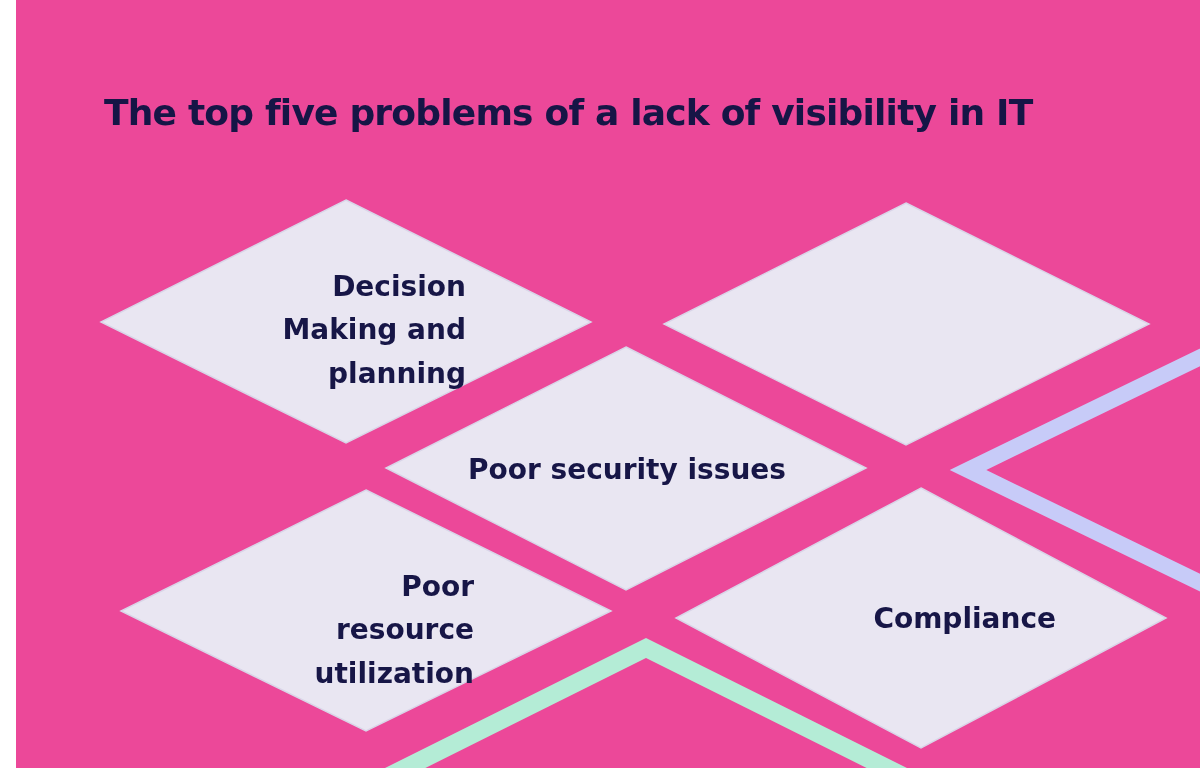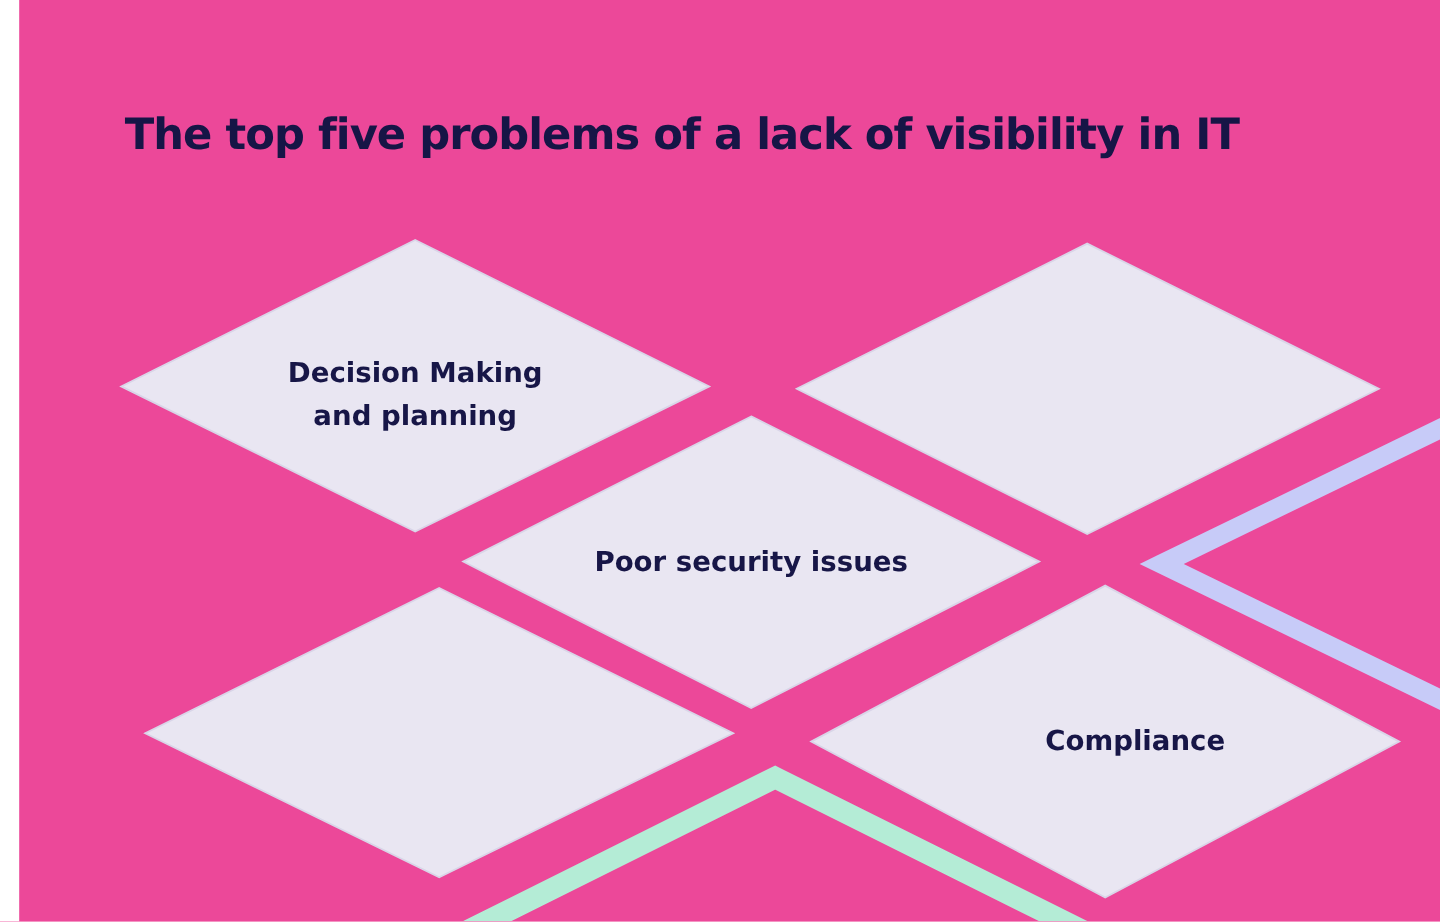--- a/index.html
+++ b/index.html
@@ -47,22 +47,22 @@
     stroke: #c7cbf8;
     stroke-width: 16;
   }
   .deco-teal {
     stroke: #b4ecd6;
     stroke-width: 18;
   }
   .label {
     position: absolute;
     transform: translate(-50%, -50%);
-    text-align: center;
-    font-size: 23px;
+    text-align: right;
+    font-size: 28px;
     font-weight: 700;
     line-height: 1.55;
     color: #171647;
   }
 </style>
 </head>
 <body>
 
 <div class="canvas">
 
@@ -78,16 +78,17 @@
     <polygon class="node" points="610,347 850,468 610,590 370,468"></polygon>
     <polygon class="node" points="350,490 595,611 350,731 105,611"></polygon>
     <polygon class="node" points="905,488 1150,618 905,748 660,618"></polygon>
   </svg>
 
   <div class="label" style="left:330px; top:330px; width:240px;">Decision Making and planning</div>
 
 
   <div class="label" style="left:610px; top:470px; width:320px;">Poor security issues</div>
 
+  <div class="label" style="left:348px; top:630px; width:220px;">Poor resource utilization</div>
 
   <div class="label" style="left:930px; top:619px; width:220px;">Compliance</div>
 
 </div>
 
 </body></html>

